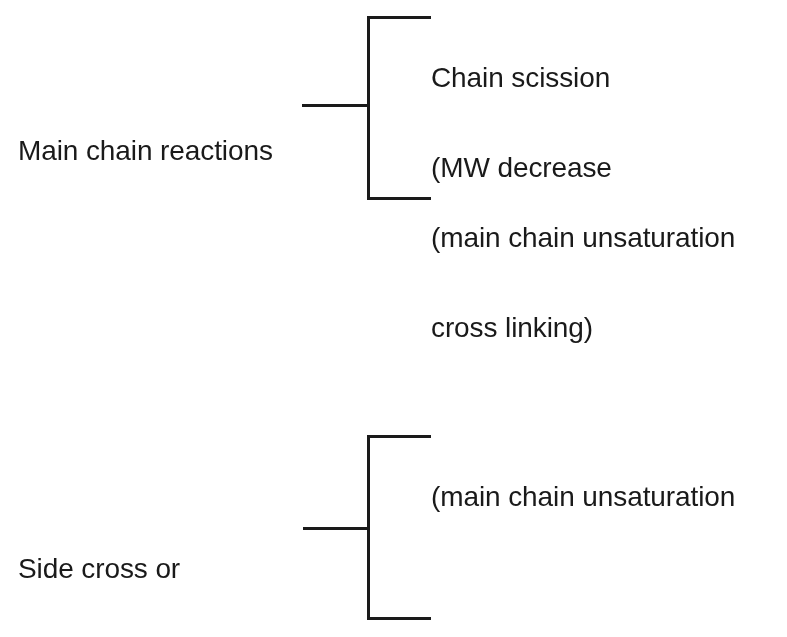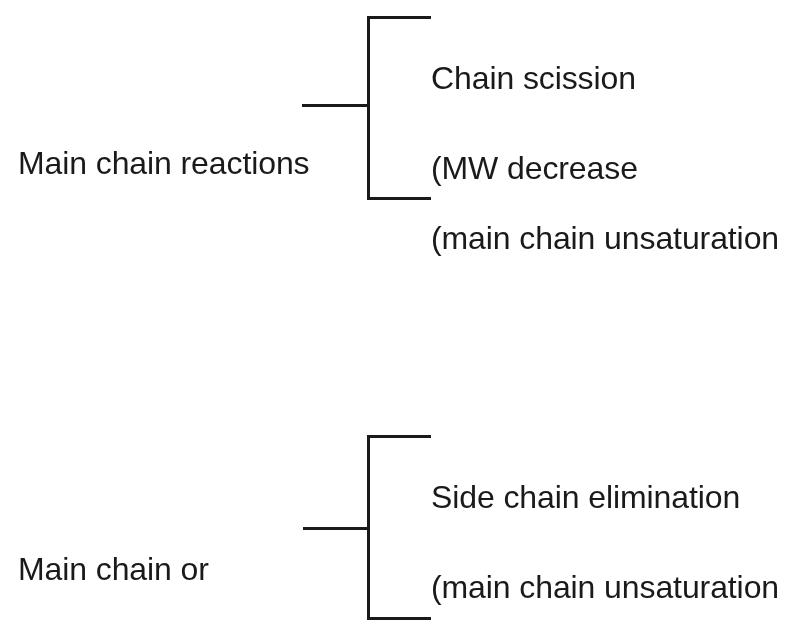--- a/index.html
+++ b/index.html
@@ -18,34 +18,34 @@
     position: relative;
     width: 787px;
     height: 637px;
     background: #ffffff;
     overflow: hidden;
   }
 
   
   .text-block {
     position: absolute;
-    font-size: 32px;
+    font-size: 28px;
     line-height: 30px;
     color: #1a1a1a;
     white-space: pre;
     letter-spacing: -0.1px;
   }
   .text-block .line {
     display: block;
     white-space: pre;
   }
 
   
   .root-label { left: 18px; }
-  #root-main      { top: 88px; }
+  #root-main      { top: 76px; }
   #root-side      { top: 494px; }
 
   
   .branch-label { left: 431px; }
   #branch-chain-scission     { top: 3px; }
   #branch-cross-linking      { top: 163px; }
   #branch-side-elimination   { top: 422px; }
   #branch-side-cyclization   { top: 582px; }
 
   
@@ -86,34 +86,34 @@
   <div class="line-h" id="g1-arm-1"></div>
   <div class="line-h" id="g1-arm-2"></div>
 
   <div class="text-block branch-label" id="branch-chain-scission">
     <span class="line">Chain scission</span>
     <span class="line">(MW decrease</span>
   </div>
 
   <div class="text-block branch-label" id="branch-cross-linking">
     <span class="line">(main chain unsaturation</span>
+    <span class="line">cross linking)</span>
   </div>
 
   <div class="text-block root-label" id="root-side">
-    <span class="line">Main chain or</span>
+    <span class="line">Side cross or</span>
     
   </div>
 
   <div class="line-h" id="g2-stem"></div>
   <div class="line-v" id="g2-spine"></div>
   <div class="line-h" id="g2-arm-1"></div>
   <div class="line-h" id="g2-arm-2"></div>
 
   <div class="text-block branch-label" id="branch-side-elimination">
-    <span class="line">Side chain elimination</span>
     <span class="line">(main chain unsaturation</span>
     
     
   </div>
 
   <div class="text-block branch-label" id="branch-side-cyclization">
     
   </div>
 
 </div>

